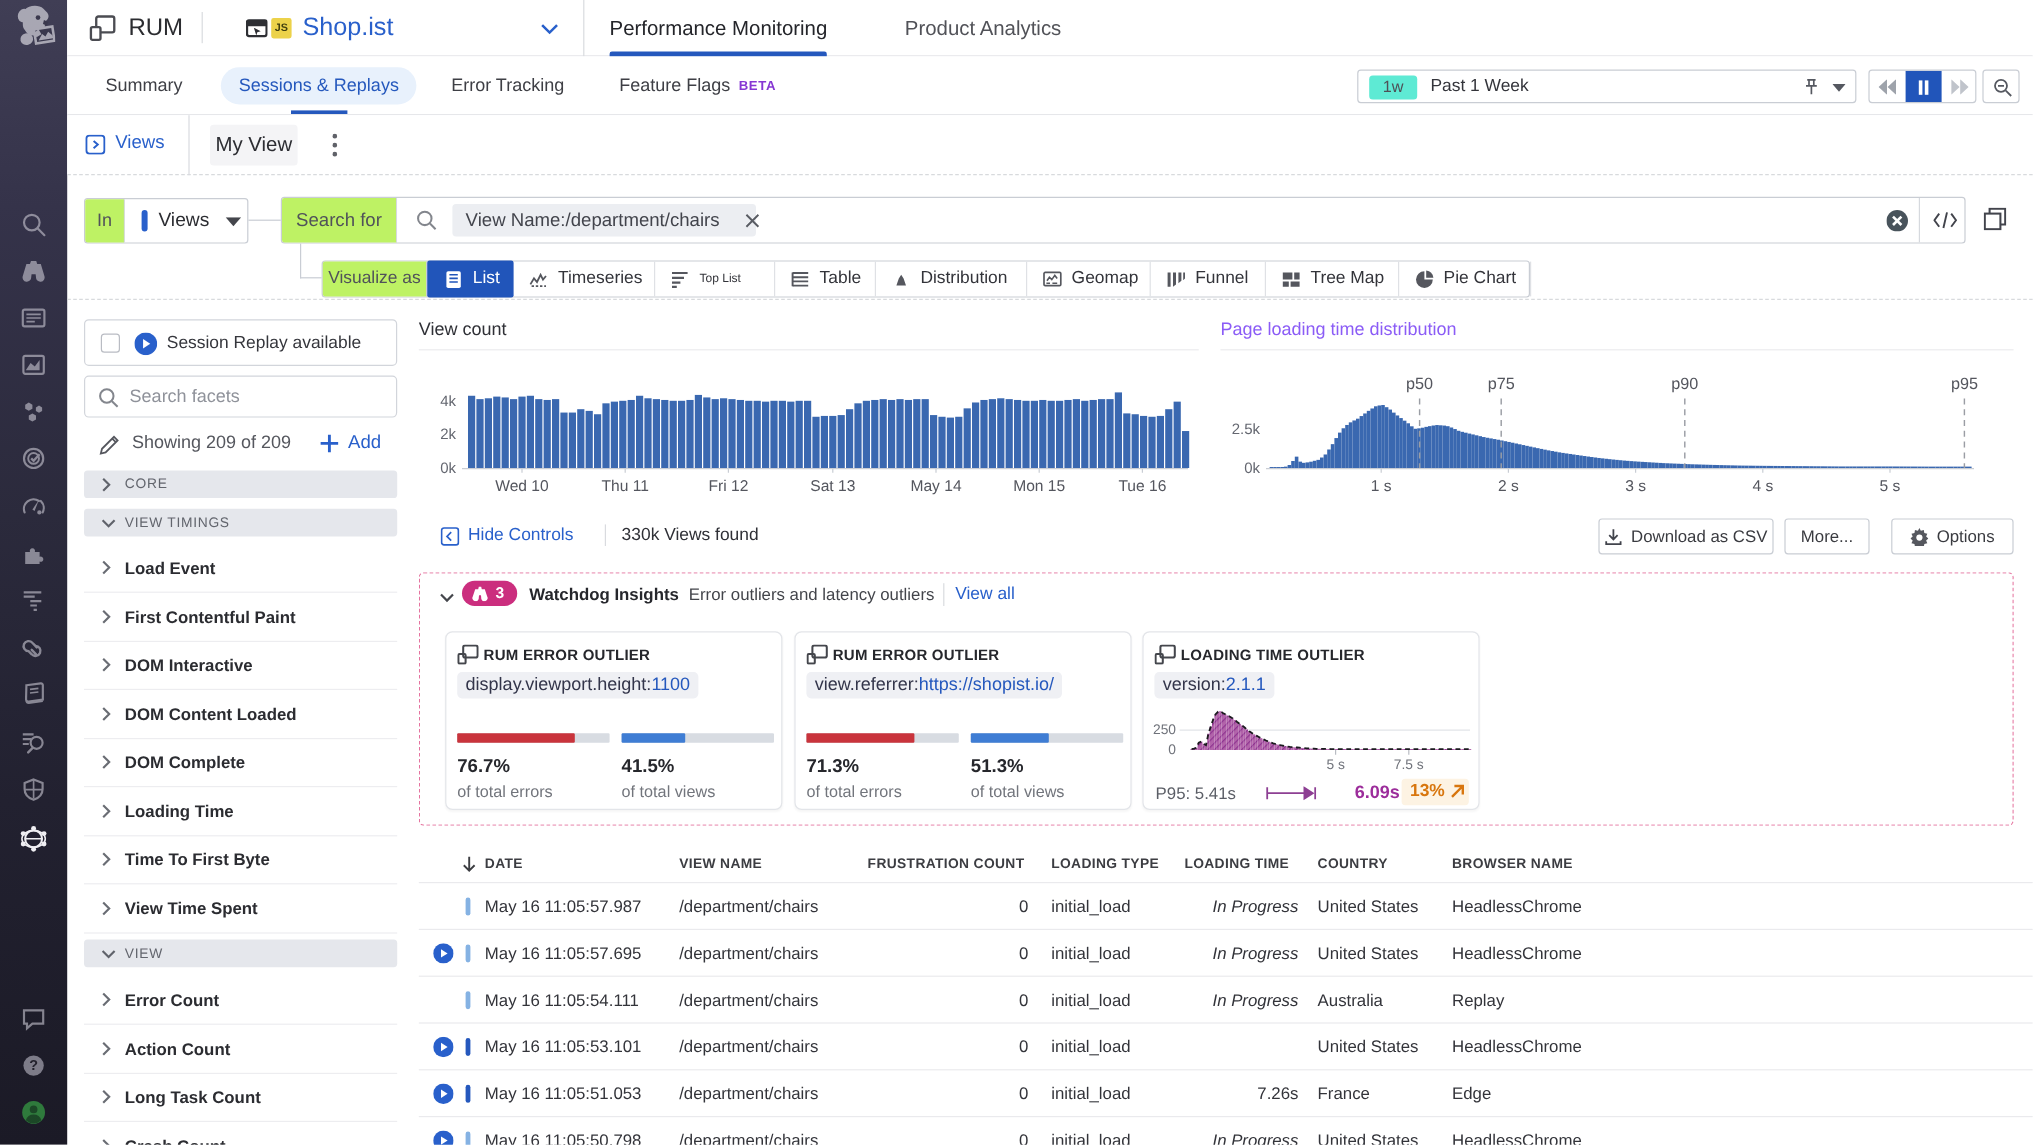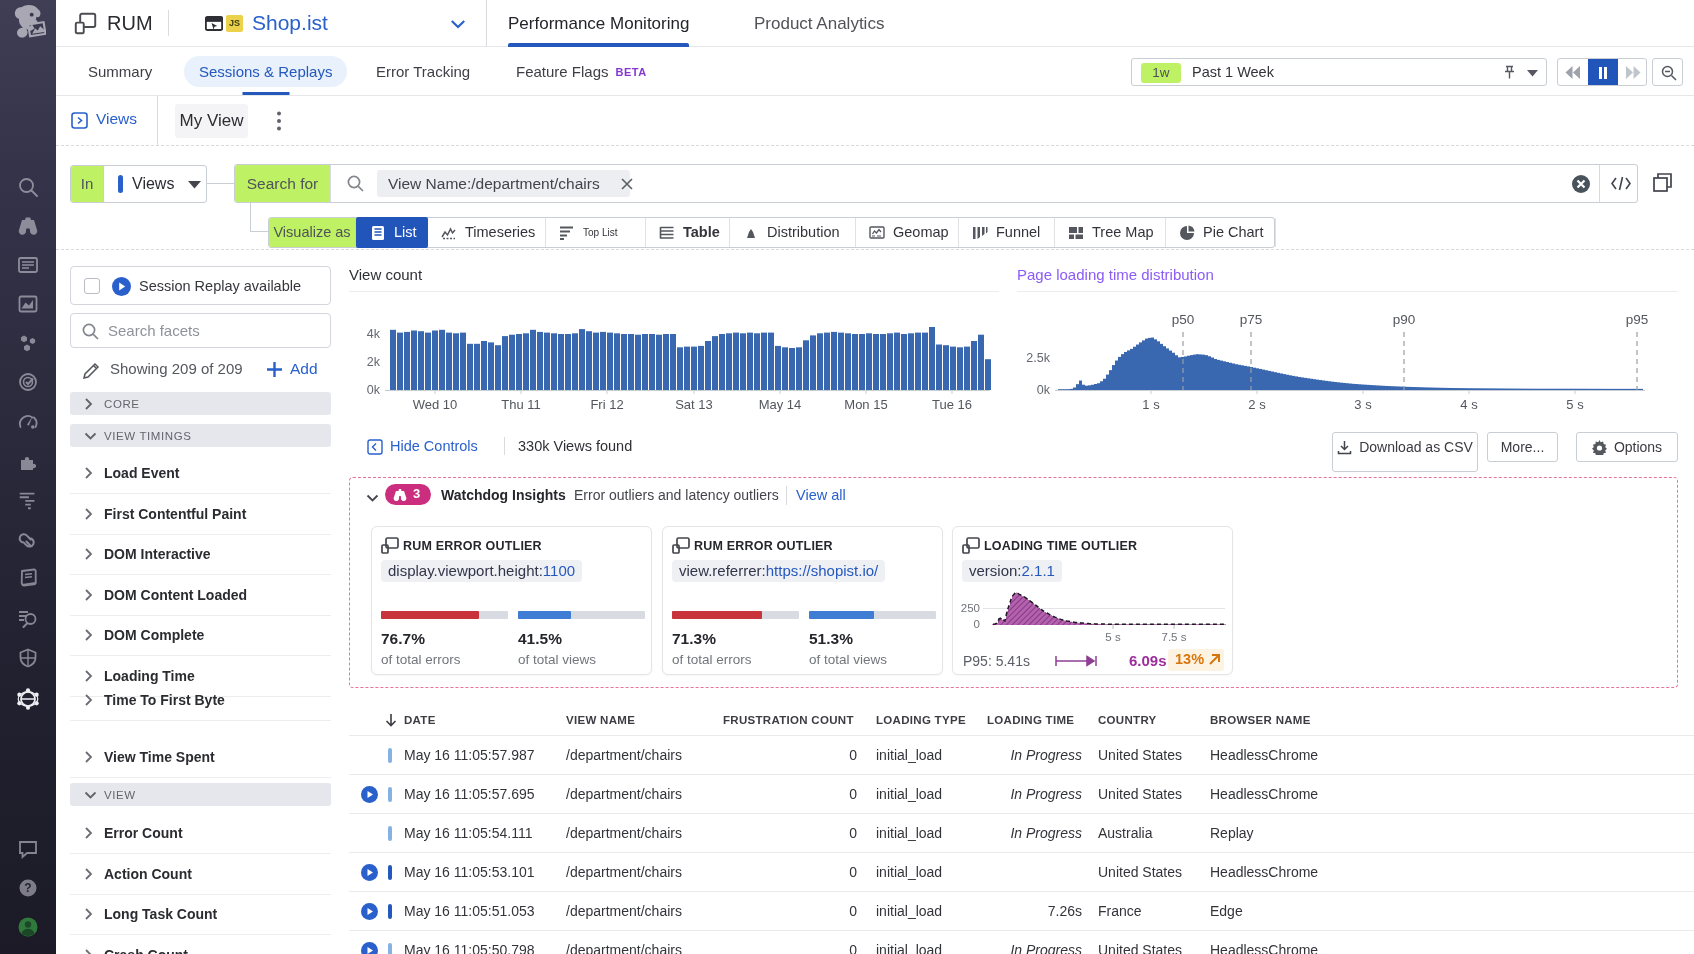--- a/index.html
+++ b/index.html
@@ -169,21 +169,21 @@
   <div class="toptab" style="left:698px;">Product Analytics</div>
 </div>
 
 <div id="row2">
   <div class="tab2" style="left:17px;">Summary</div>
   <div class="tab2 active" style="left:128px;">Sessions &amp; Replays</div>
   <div class="tab2" style="left:305px;">Error Tracking</div>
   <div class="tab2" style="left:445px;">Feature Flags<span class="beta">BETA</span></div>
 
   <div class="tbox" style="left:1075px;top:11px;width:416px;height:28px;">
-    <div class="abs" style="left:9px;top:4px;width:40px;height:20px;background:#bef264;border-radius:3px;text-align:center;line-height:20px;font-size:13.5px;color:#4e5057;">1w</div>
+    <div class="abs" style="left:9px;top:4px;width:40px;height:20px;background:#5eead4;border-radius:3px;text-align:center;line-height:20px;font-size:13.5px;color:#4e5057;">1w</div>
     <div class="abs" style="left:60px;top:0;line-height:26px;font-size:14.5px;color:#33343a;">Past 1 Week</div>
     <svg class="abs" style="left:370px;top:6px" width="15" height="15" viewBox="0 0 15 15" fill="none" stroke="#555860" stroke-width="1.4">
       <path d="M4 1.5 h7 M5.5 1.5 v5 M9.5 1.5 v5 M3 6.5 h9 M7.5 6.5 v7"></path>
     </svg>
     <svg class="abs" style="left:395px;top:11px" width="11" height="7" viewBox="0 0 11 7">
         <path d="M0 0 h11 l-5.5 6.5z" fill="#555860"></path>
       </svg>
   </div>
   <div class="tbox" style="left:1501px;top:11px;width:90px;height:28px;overflow:hidden;">
     <div class="abs" style="left:30px;top:0;width:30px;height:28px;background:#2155ba;"></div>
@@ -270,21 +270,21 @@
         <path d="M2 13.5 h2 M5.5 13.5 h2 M9 13.5 h2 M12.5 13.5 h1.5" stroke="#55575e" stroke-width="1.5"></path>
       </svg>
       <span class="abs" style="left:37px;top:0;line-height:29px;text-align:right;">Timeseries</span>
     </div>
     <div class="abs" style="left:277px;top:0;width:100px;height:29px;border-right:1px solid #dfe1e5;color:#33343a;font-size:10px;">
       <svg class="abs" style="left:13px;top:7px" width="16" height="16" viewBox="0 0 16 16">
         <path d="M1 2.5 h13 M1 6.5 h10 M1 10.5 h7 M1 14 h4" stroke="#55575e" stroke-width="1.8"></path>
       </svg>
       <span class="abs" style="left:37px;top:0;line-height:29px;">Top List</span>
     </div>
-    <div class="abs" style="left:377px;top:0;width:84px;height:29px;border-right:1px solid #dfe1e5;color:#33343a;font-size:14.5px;font-weight:bold;">
+    <div class="abs" style="left:377px;top:0;width:84px;height:29px;border-right:1px solid #dfe1e5;color:#33343a;font-size:14.5px;">
       <svg class="abs" style="left:13px;top:7px" width="16" height="16" viewBox="0 0 16 16">
         <path d="M1.5 2.5 h13 M1.5 6 h13 M1.5 9.5 h13 M1.5 13 h13" stroke="#55575e" stroke-width="1.6"></path>
         <path d="M1.5 2 v11.5" stroke="#55575e" stroke-width="1.6"></path>
       </svg>
       <span class="abs" style="left:37px;top:0;line-height:29px;">Table</span>
     </div>
     <div class="abs" style="left:461px;top:0;width:126px;height:29px;border-right:1px solid #dfe1e5;color:#33343a;font-size:14.5px;">
       <svg class="abs" style="left:13px;top:7px" width="16" height="16" viewBox="0 0 16 16">
         <path d="M1 13 h3 l2-6 2-3 2 3 2 6 h3" fill="#55575e"></path>
       </svg>
@@ -386,21 +386,21 @@
       <path d="M2 1.5 l5 5 -5 5"></path>
     </svg>
     <span>DOM Complete</span>
   </div>
 <div class="facet-item" style="top:655.5px;">
     <svg class="chev" width="9" height="13" viewBox="0 0 9 13" fill="none" stroke="#6a6d74" stroke-width="1.8">
       <path d="M2 1.5 l5 5 -5 5"></path>
     </svg>
     <span>Loading Time</span>
   </div>
-<div class="facet-item" style="top:680px;">
+<div class="facet-item" style="top:696.0px;">
     <svg class="chev" width="9" height="13" viewBox="0 0 9 13" fill="none" stroke="#6a6d74" stroke-width="1.8">
       <path d="M2 1.5 l5 5 -5 5"></path>
     </svg>
     <span>Time To First Byte</span>
   </div>
 <div class="facet-item" style="top:736.5px;">
     <svg class="chev" width="9" height="13" viewBox="0 0 9 13" fill="none" stroke="#6a6d74" stroke-width="1.8">
       <path d="M2 1.5 l5 5 -5 5"></path>
     </svg>
     <span>View Time Spent</span>
@@ -765,21 +765,21 @@
     <text x="620" y="24" text-anchor="middle" font-size="13.5" fill="#54565e" font-family="Liberation Sans">p95</text>
   </svg>
 
 <svg class="abs" style="left:367px;top:439px" width="16" height="16" viewBox="0 0 16 16" fill="none" stroke="#2960cb" stroke-width="1.4">
     <rect x="1" y="1" width="14" height="14" rx="2"></rect>
     <path d="M9 4.5 l-3.5 3.5 3.5 3.5"></path>
   </svg>
 <div class="abs" style="left:390px;top:438px;font-size:14.5px;color:#2960cb;">Hide Controls</div>
 <div class="abs" style="left:504px;top:437px;width:1px;height:18px;background:#d9dbdf;"></div>
 <div class="abs" style="left:518px;top:438px;font-size:14.5px;color:#2f3036;">330k Views found</div>
-<div class="wbtn" style="left:1332px;top:432px;width:146px;height:40px;line-height:28px;">
+<div class="wbtn" style="left:1332px;top:432px;width:146px;height:30px;line-height:28px;">
   <svg style="vertical-align:-3px;margin-right:7px" width="15" height="15" viewBox="0 0 15 15" fill="none" stroke="#42444c" stroke-width="1.5">
       <path d="M7.5 1 v8 M4 6 l3.5 3.5 L11 6 M1.5 11 v2.5 h12 V11"></path>
     </svg>Download as CSV</div>
 <div class="wbtn" style="left:1487px;top:432px;width:71px;height:30px;line-height:28px;">More...</div>
 <div class="wbtn" style="left:1576px;top:432px;width:102px;height:30px;line-height:28px;">
   <svg style="vertical-align:-3px;margin-right:7px" width="15" height="15" viewBox="0 0 15 15">
       <path d="M7.5 0 l1.2 2.2 2.5-.6 .4 2.5 2.5 .6 -1 2.3 1.9 1.7 -1.9 1.7 1 2.3 -2.5 .6 -.4 2.5 -2.5-.6 -1.2 2.2 -1.2-2.2 -2.5 .6 -.4-2.5 -2.5-.6 1-2.3 L0 8.7 1.9 7 .9 4.7 3.4 4.1 3.8 1.6 6.3 2.2z" fill="#55575e"></path>
       <circle cx="7.5" cy="8" r="2.6" fill="#fff"></circle>
     </svg>Options</div>
 

